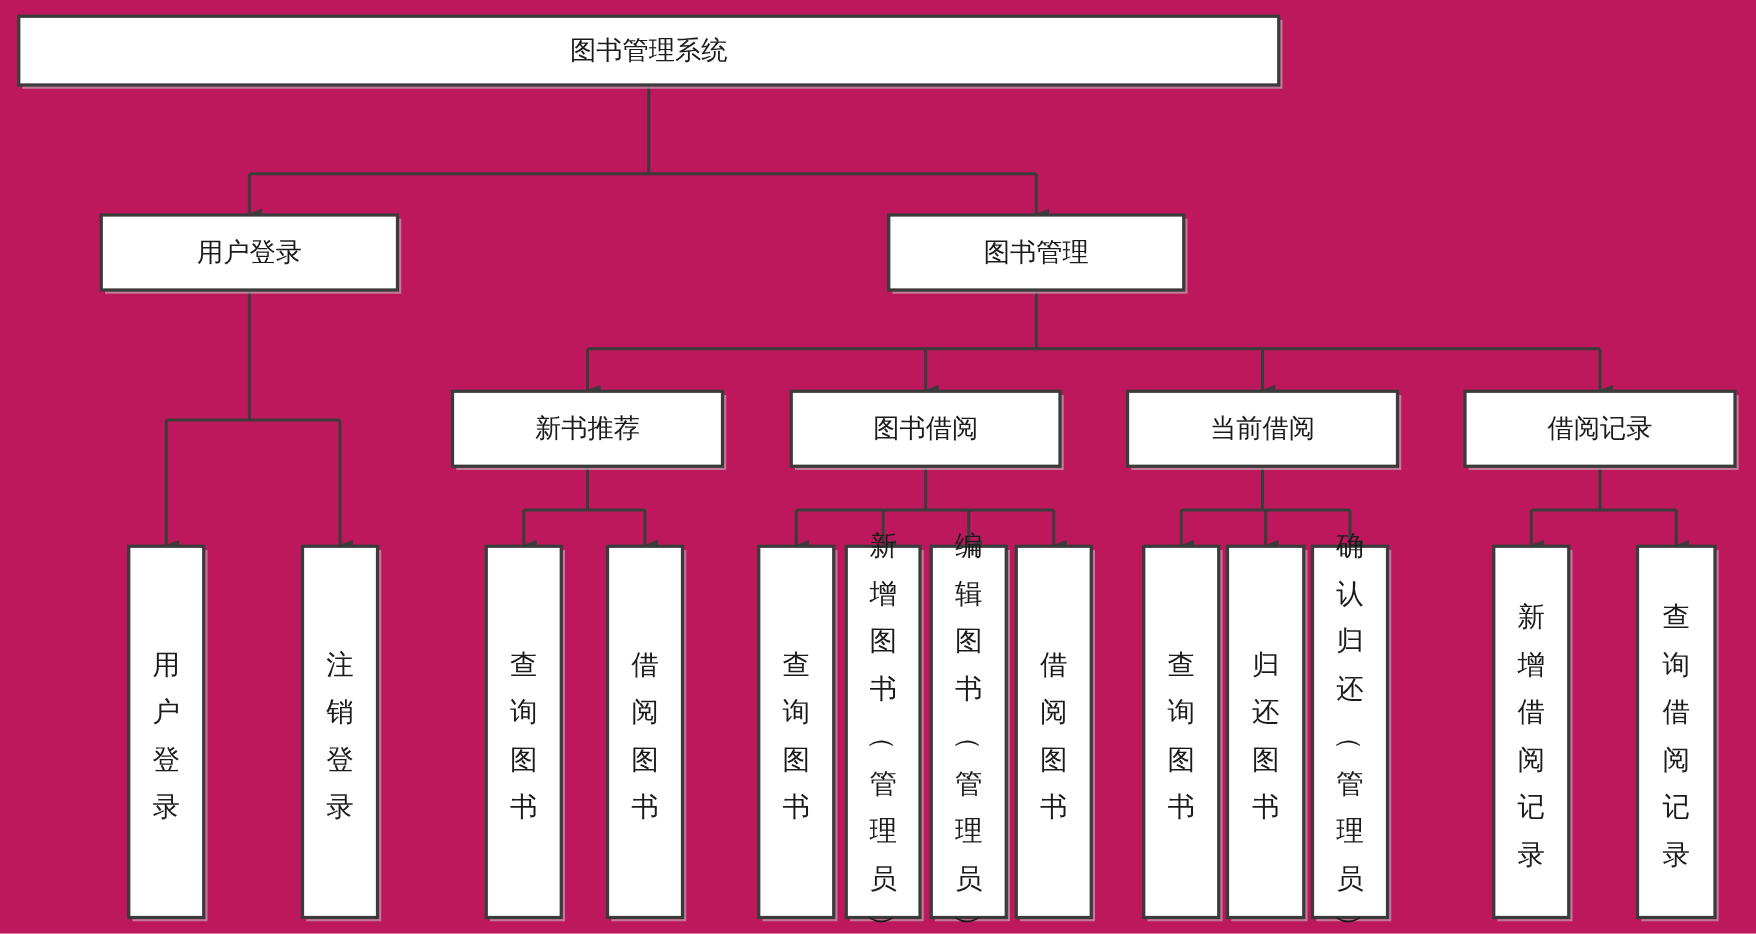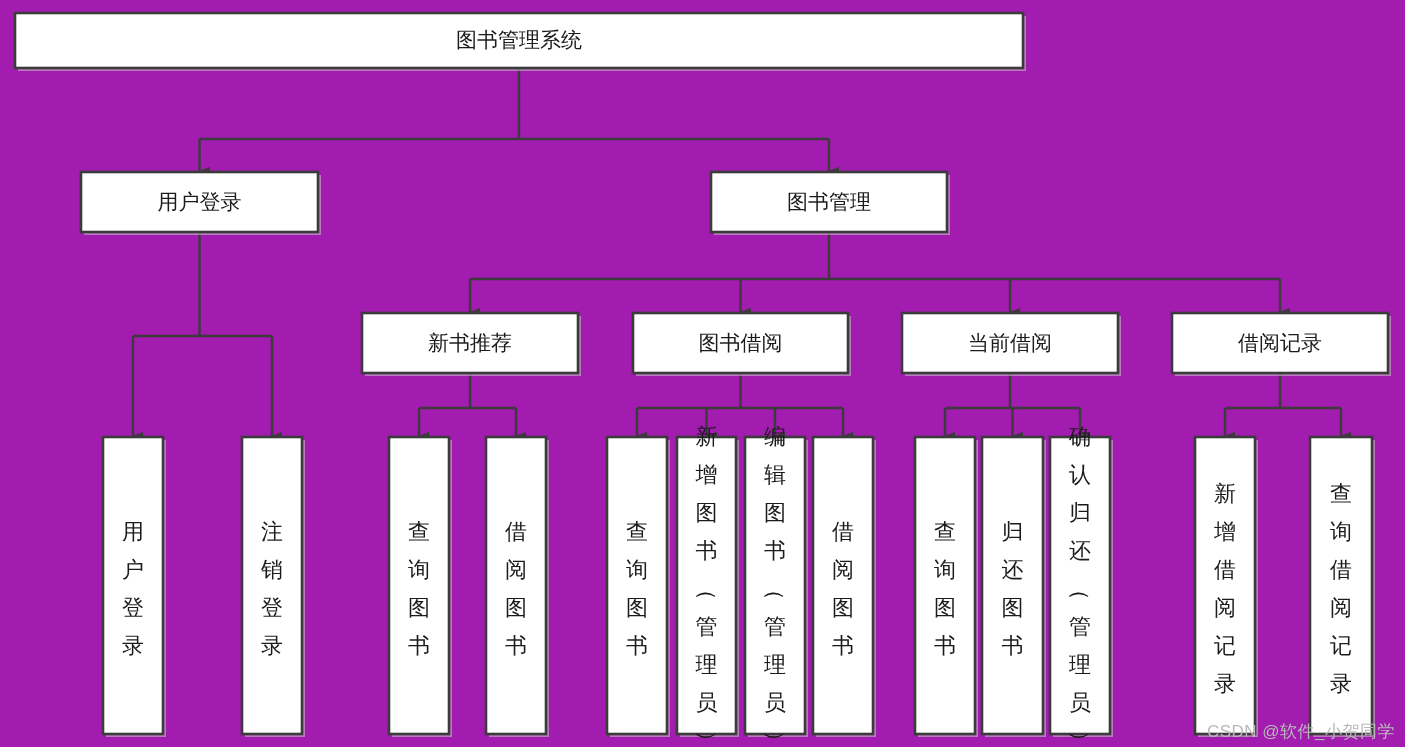--- a/index.html
+++ b/index.html
@@ -7,21 +7,21 @@
     padding: 0;
     background: #ffffff;
   }
   body {
     font-family: "Liberation Sans", "DejaVu Sans", sans-serif;
   }
   #diagram-root {
     position: relative;
     width: 1405px;
     height: 747px;
-    background: #a21caf;
+    background: #be185d;
     overflow: hidden;
   }
   svg.diagram-canvas {
     position: absolute;
     left: 0;
     top: 0;
     width: 1405px;
     height: 747px;
     display: block;
   }
@@ -278,14 +278,13 @@
           <rect x="1310" y="437" width="62" height="297" class="node-rect"></rect>
           <text x="1341" y="501.14" class="node-label-vertical">查</text>
           <text x="1341" y="539.14" class="node-label-vertical">询</text>
           <text x="1341" y="577.14" class="node-label-vertical">借</text>
           <text x="1341" y="615.14" class="node-label-vertical">阅</text>
           <text x="1341" y="653.14" class="node-label-vertical">记</text>
           <text x="1341" y="691.14" class="node-label-vertical">录</text>
         </g>
       </g>
   </svg>
-  <div class="watermark-text">CSDN @软件_小贺同学</div>
 </div>
 
 </body></html>

